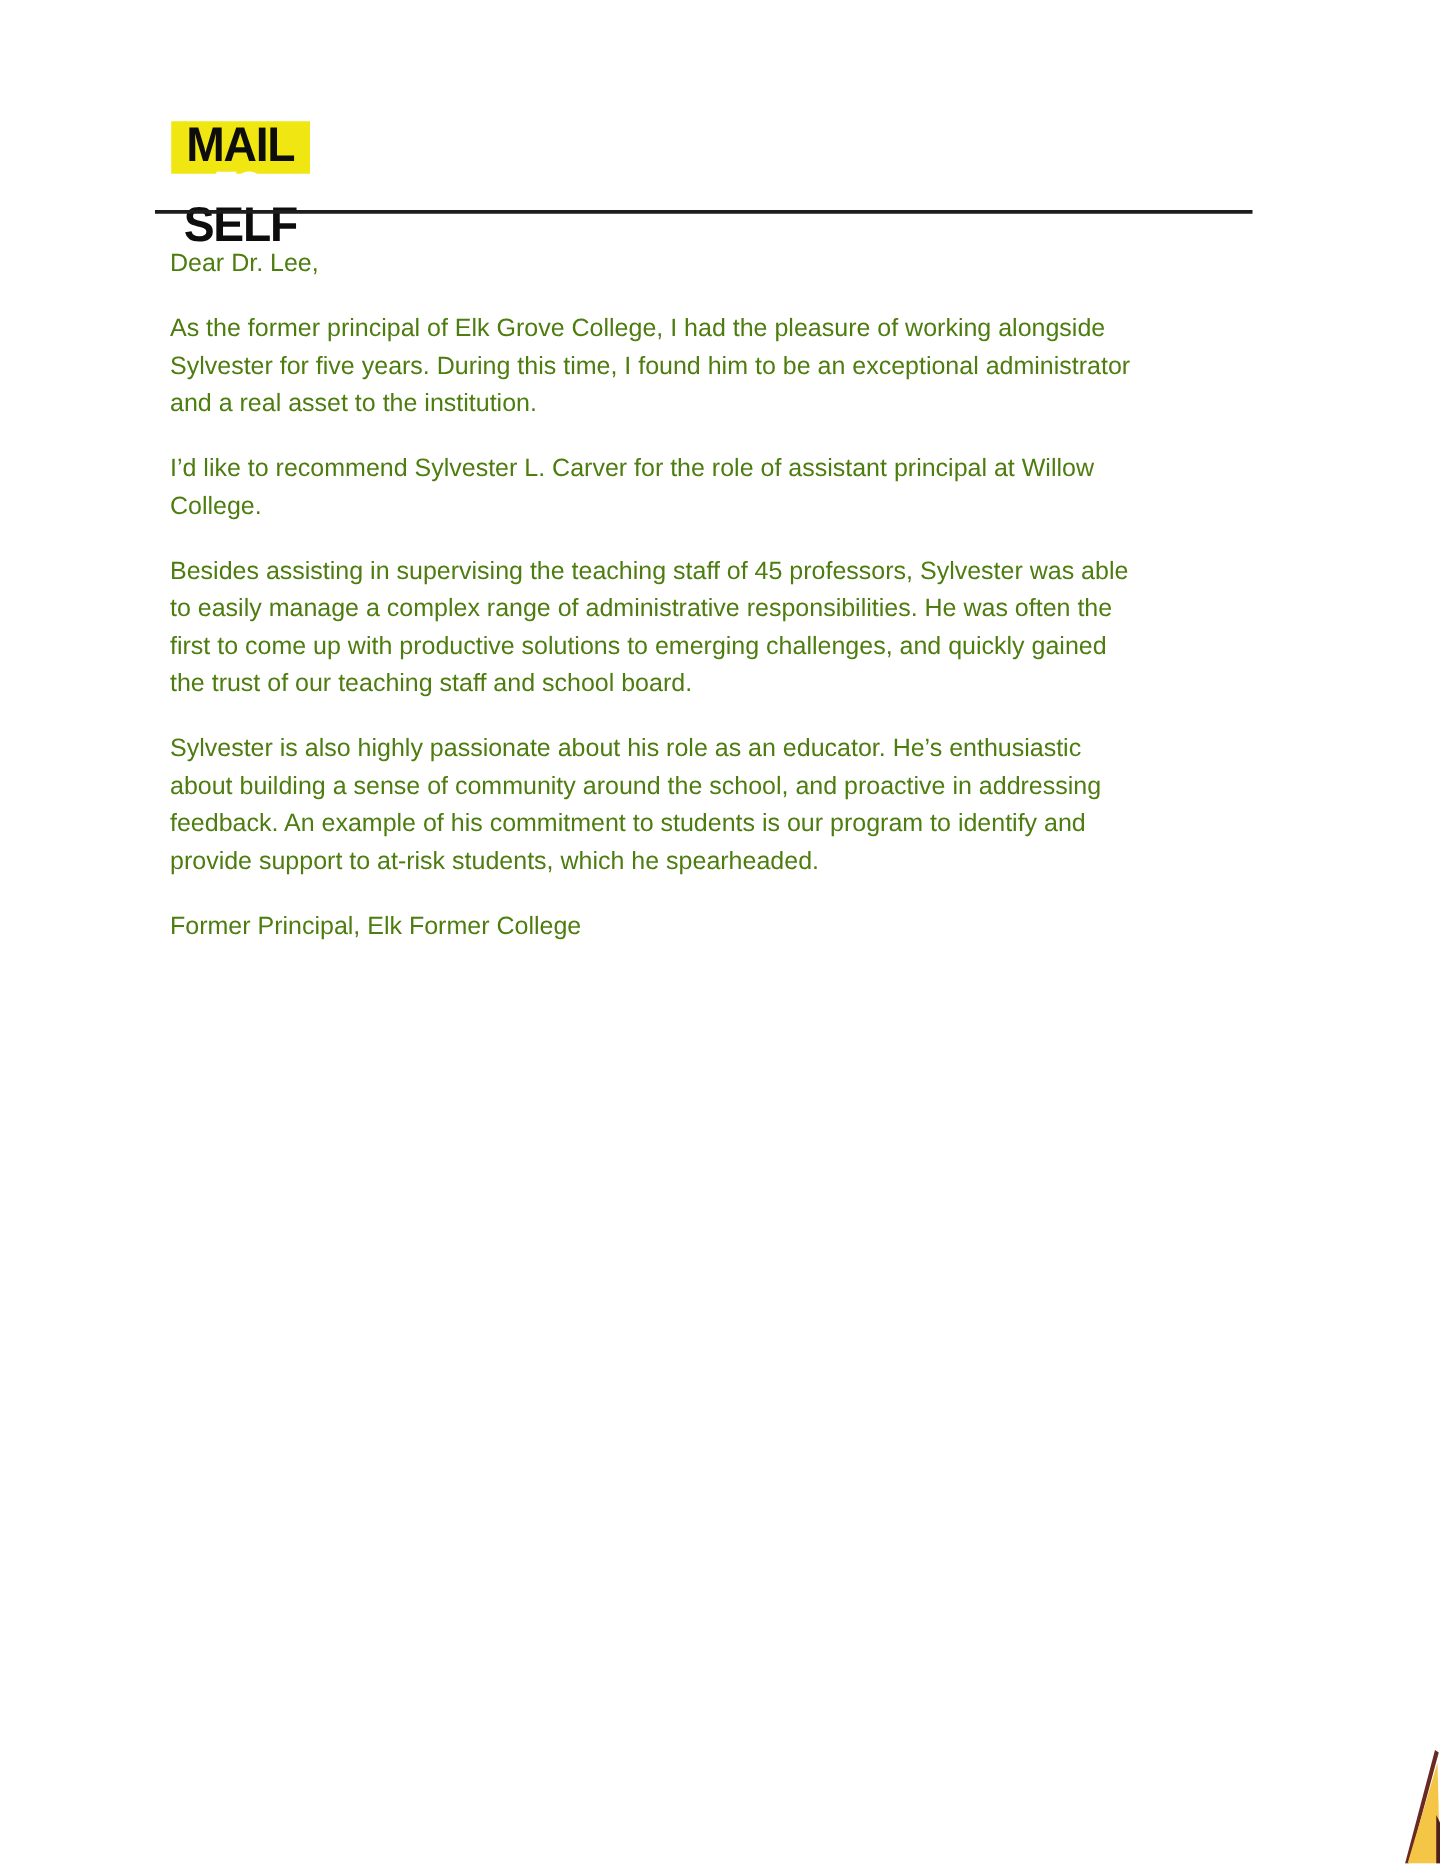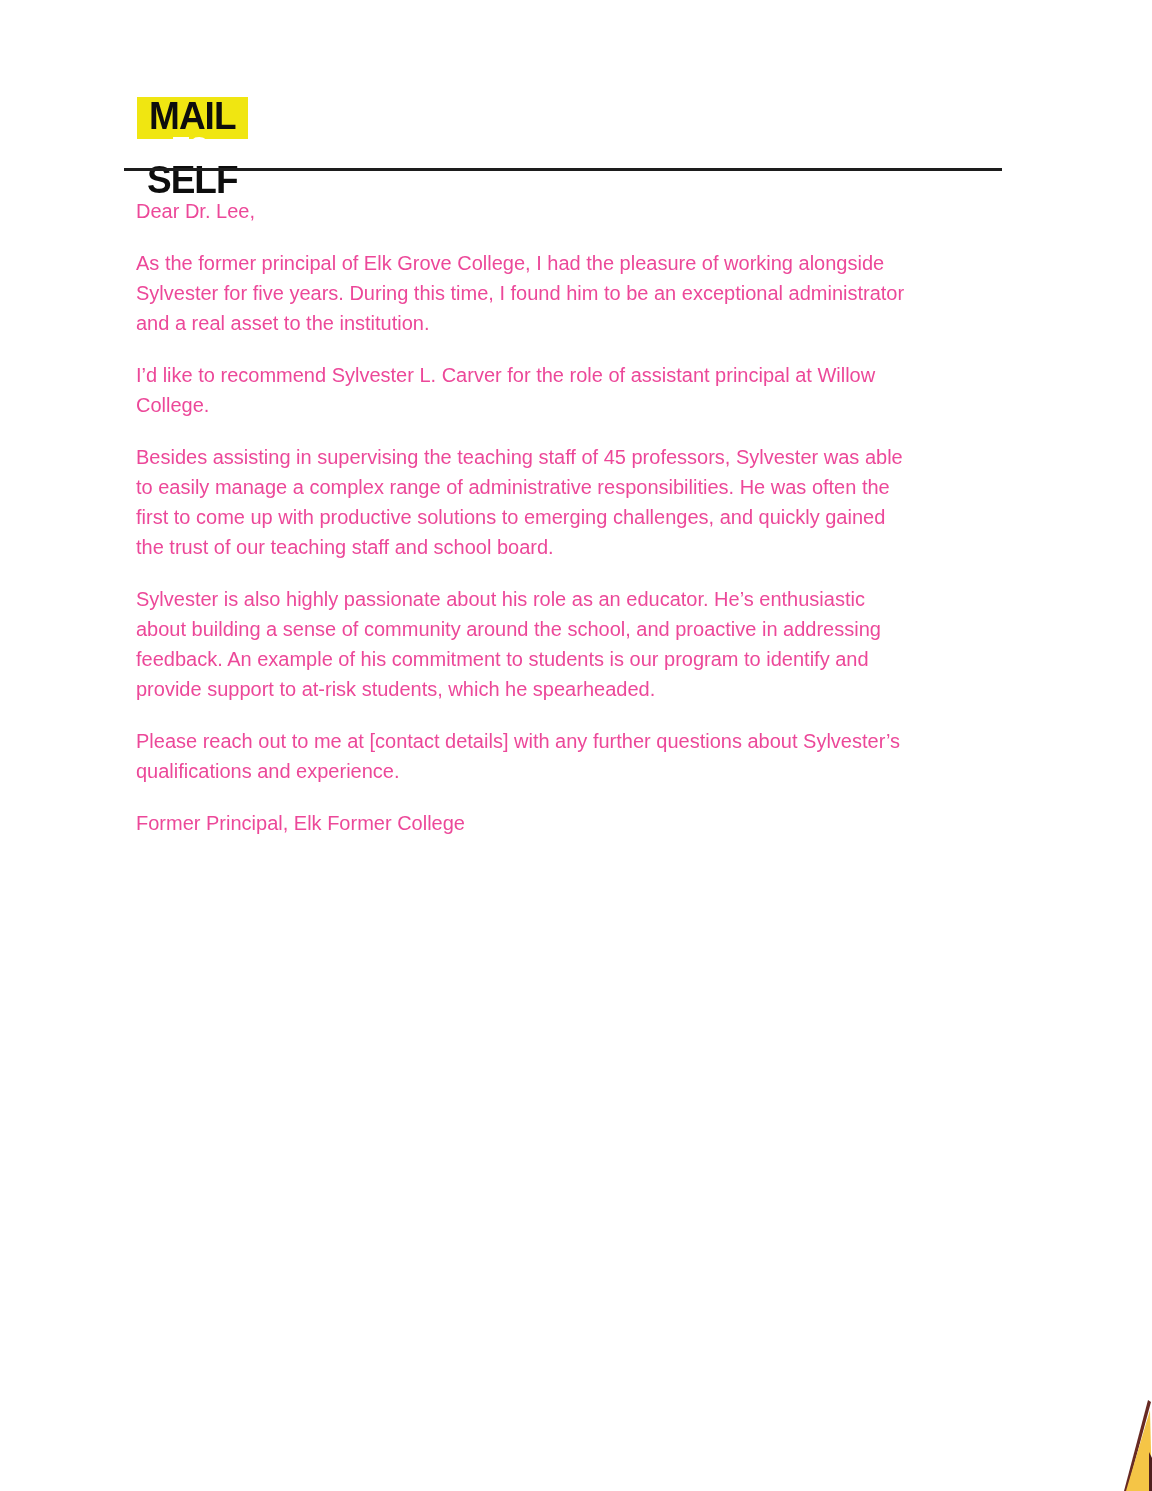--- a/index.html
+++ b/index.html
@@ -52,21 +52,21 @@
     width: 878px;
     height: 3px;
     background: #1d1d1d;
   }
   
   .letter {
     position: absolute;
     left: 136px;
     top: 196px;
     width: 920px;
-    color: #ec4899;
+    color: #4d7c0f;
     font-size: 20px;
     line-height: 30px;
   }
   .letter p {
     margin: 0 0 22px 0;
     white-space: pre-line;
   }
   
   .corner-decoration {
     position: absolute;
@@ -98,22 +98,20 @@
       <p>I’d like to recommend Sylvester L. Carver for the role of assistant principal at Willow
 College.</p>
       <p>Besides assisting in supervising the teaching staff of 45 professors, Sylvester was able
 to easily manage a complex range of administrative responsibilities. He was often the
 first to come up with productive solutions to emerging challenges, and quickly gained
 the trust of our teaching staff and school board.</p>
       <p>Sylvester is also highly passionate about his role as an educator. He’s enthusiastic
 about building a sense of community around the school, and proactive in addressing
 feedback. An example of his commitment to students is our program to identify and
 provide support to at-risk students, which he spearheaded.</p>
-      <p>Please reach out to me at [contact details] with any further questions about Sylvester’s
-qualifications and experience.</p>
       <p>Former Principal, Elk Former College</p>
     </div>
 
   <svg class="corner-decoration" width="62" height="101" viewBox="0 0 62 101" xmlns="http://www.w3.org/2000/svg">
     <polygon points="58,10 61,12 37,101 34,101" fill="#682a23"></polygon>
     <polygon points="60,20 62,101 36,101" fill="#f5c546"></polygon>
     <polygon points="59,62 62,68 62,101 59,101" fill="#4f1f1e"></polygon>
   </svg>
 
 </div>

